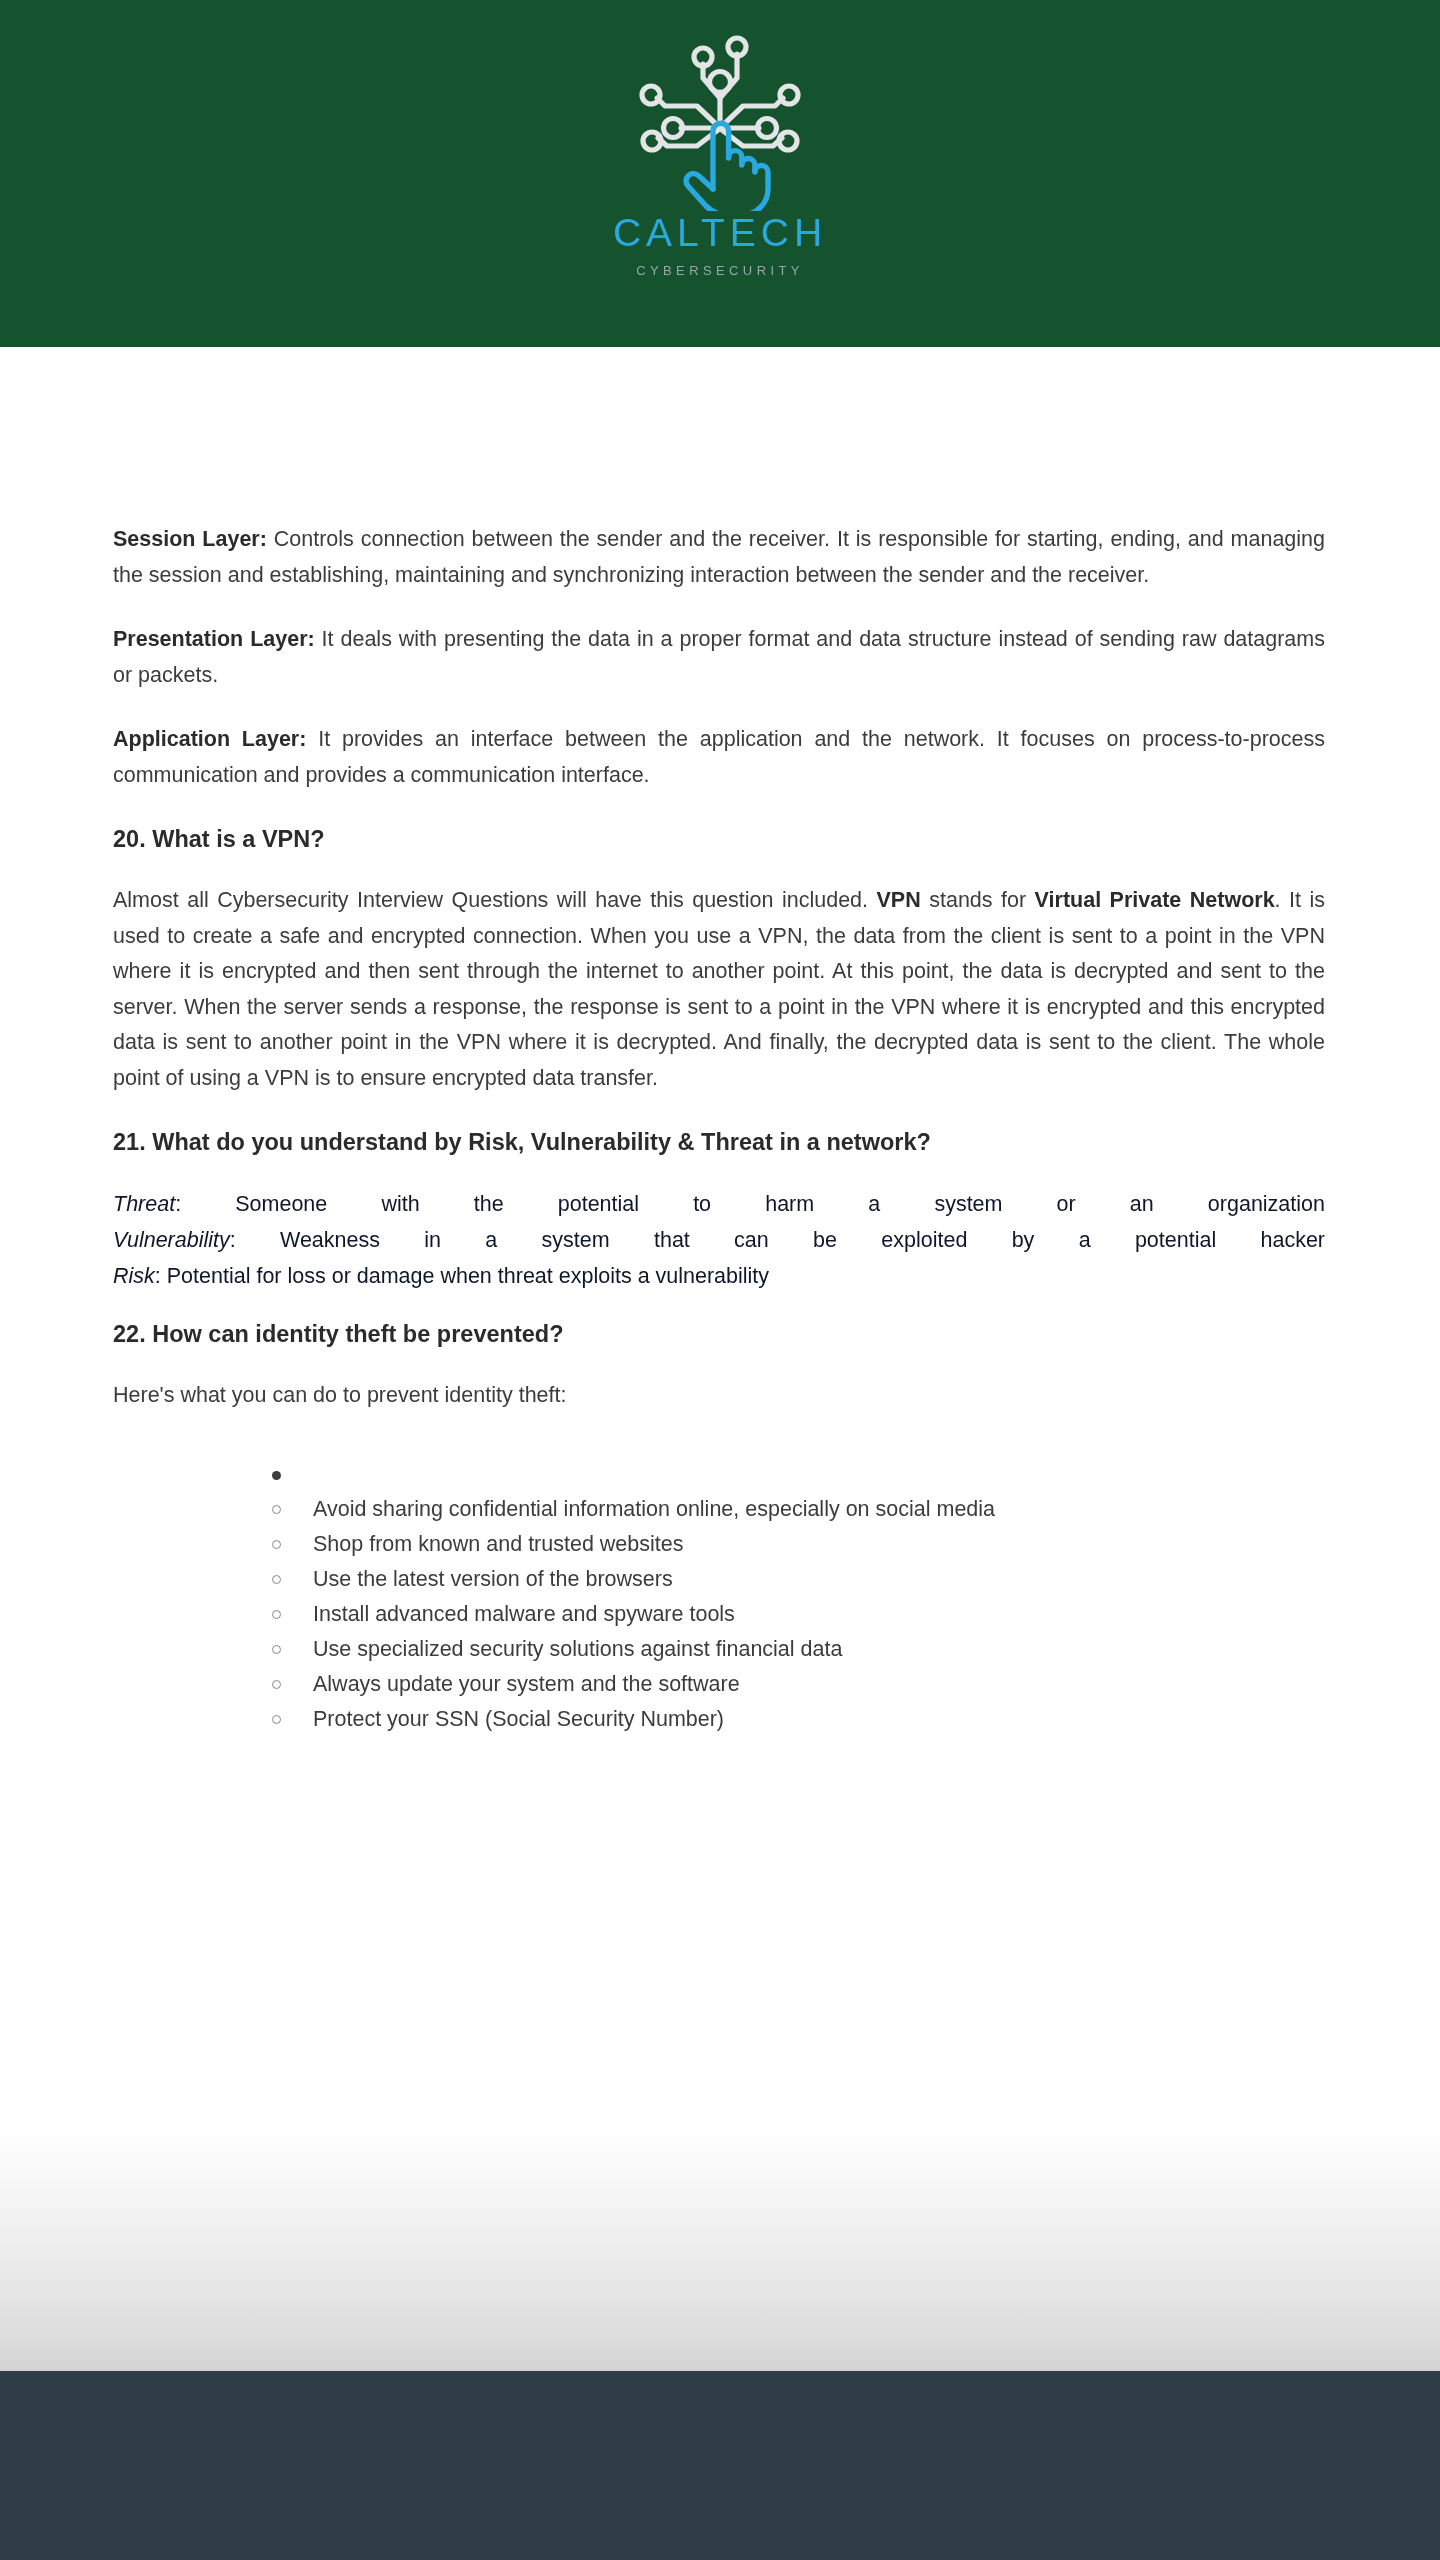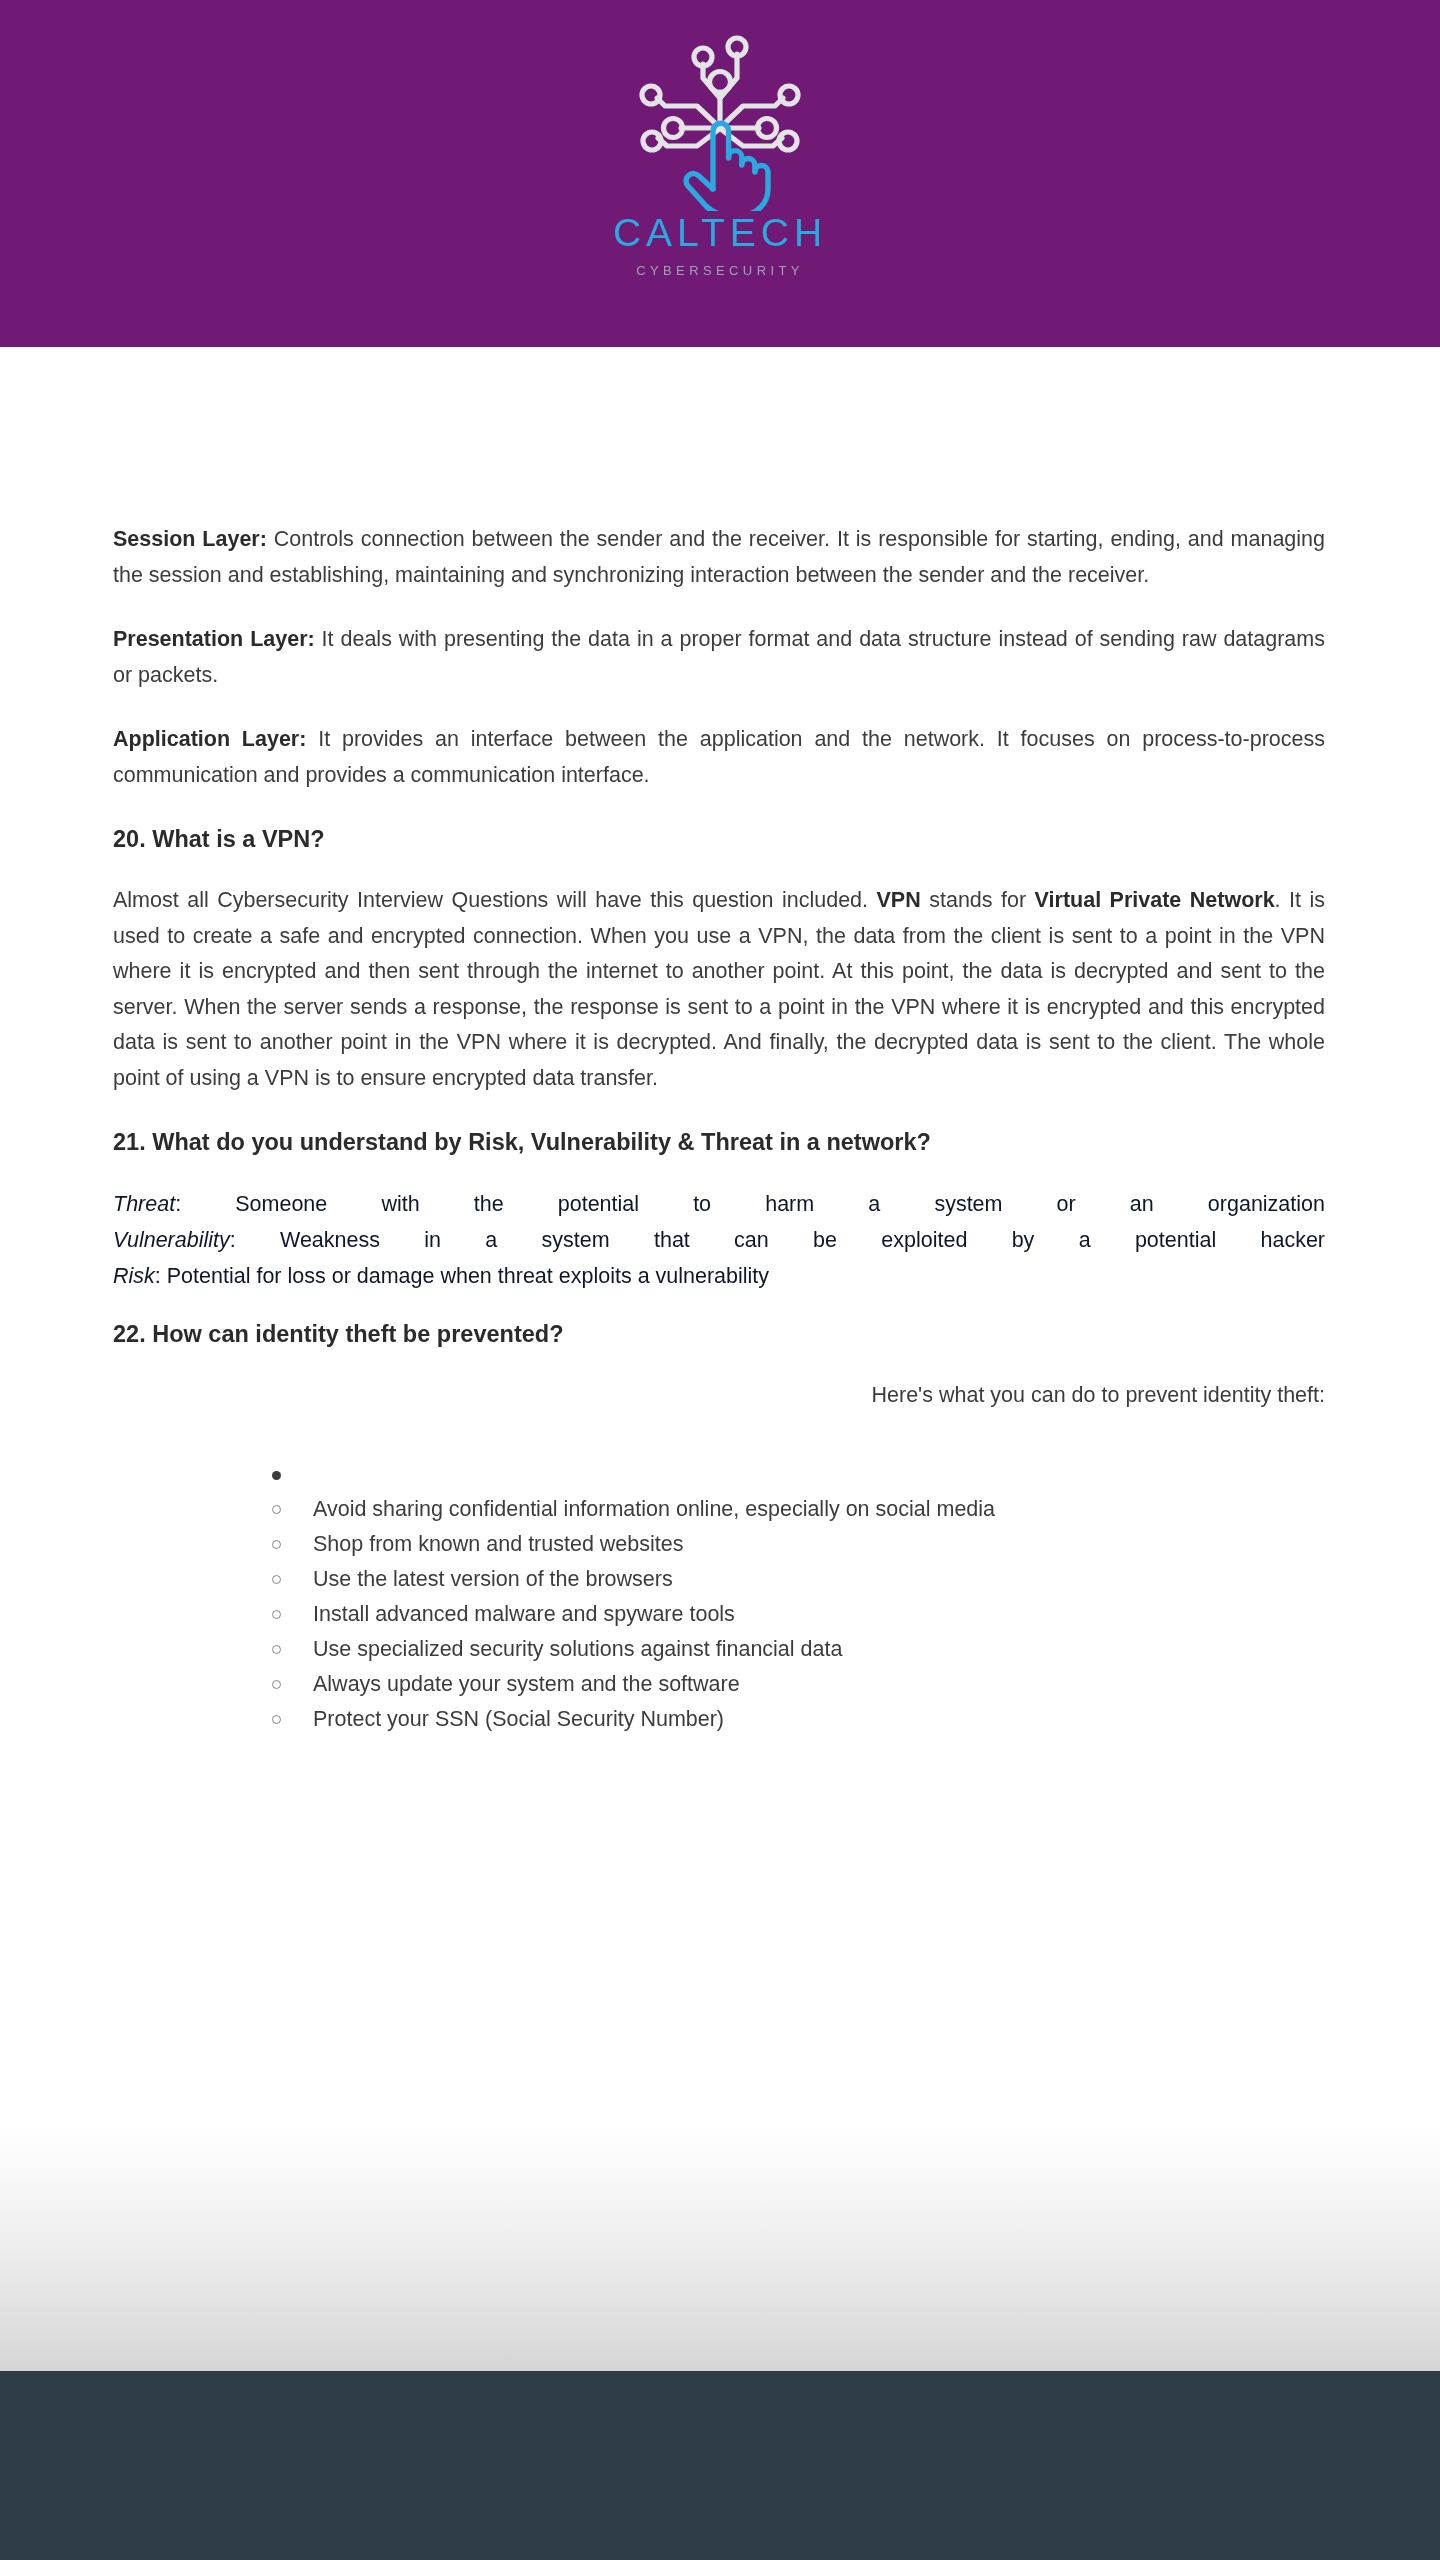--- a/index.html
+++ b/index.html
@@ -18,21 +18,21 @@
     overflow: hidden;
     background: #ffffff;
   }
 
   
   .header-band {
     position: absolute;
     top: 0; left: 0;
     width: 1440px;
     height: 347px;
-    background: #701a75;
+    background: #14532d;
     display: flex;
     flex-direction: column;
     align-items: center;
     justify-content: flex-start;
   }
 
   .logo-wrap {
     margin-top: 26px;
     width: 210px;
     height: 185px;
@@ -103,21 +103,21 @@
     text-align: justify;
     text-align-last: justify;
   }
   .jline-nolast { text-align: justify; text-align-last: left; }
 
   p.intro {
     color: #3c3c3c;
     font-size: 21.5px;
     line-height: 34px;
     margin-bottom: 46px;
-    text-align: right;
+    text-align: left;
   }
 
   
   .list {
     margin-left: 145px;
   }
 
   .list-empty-row {
     position: relative;
     height: 34px;

